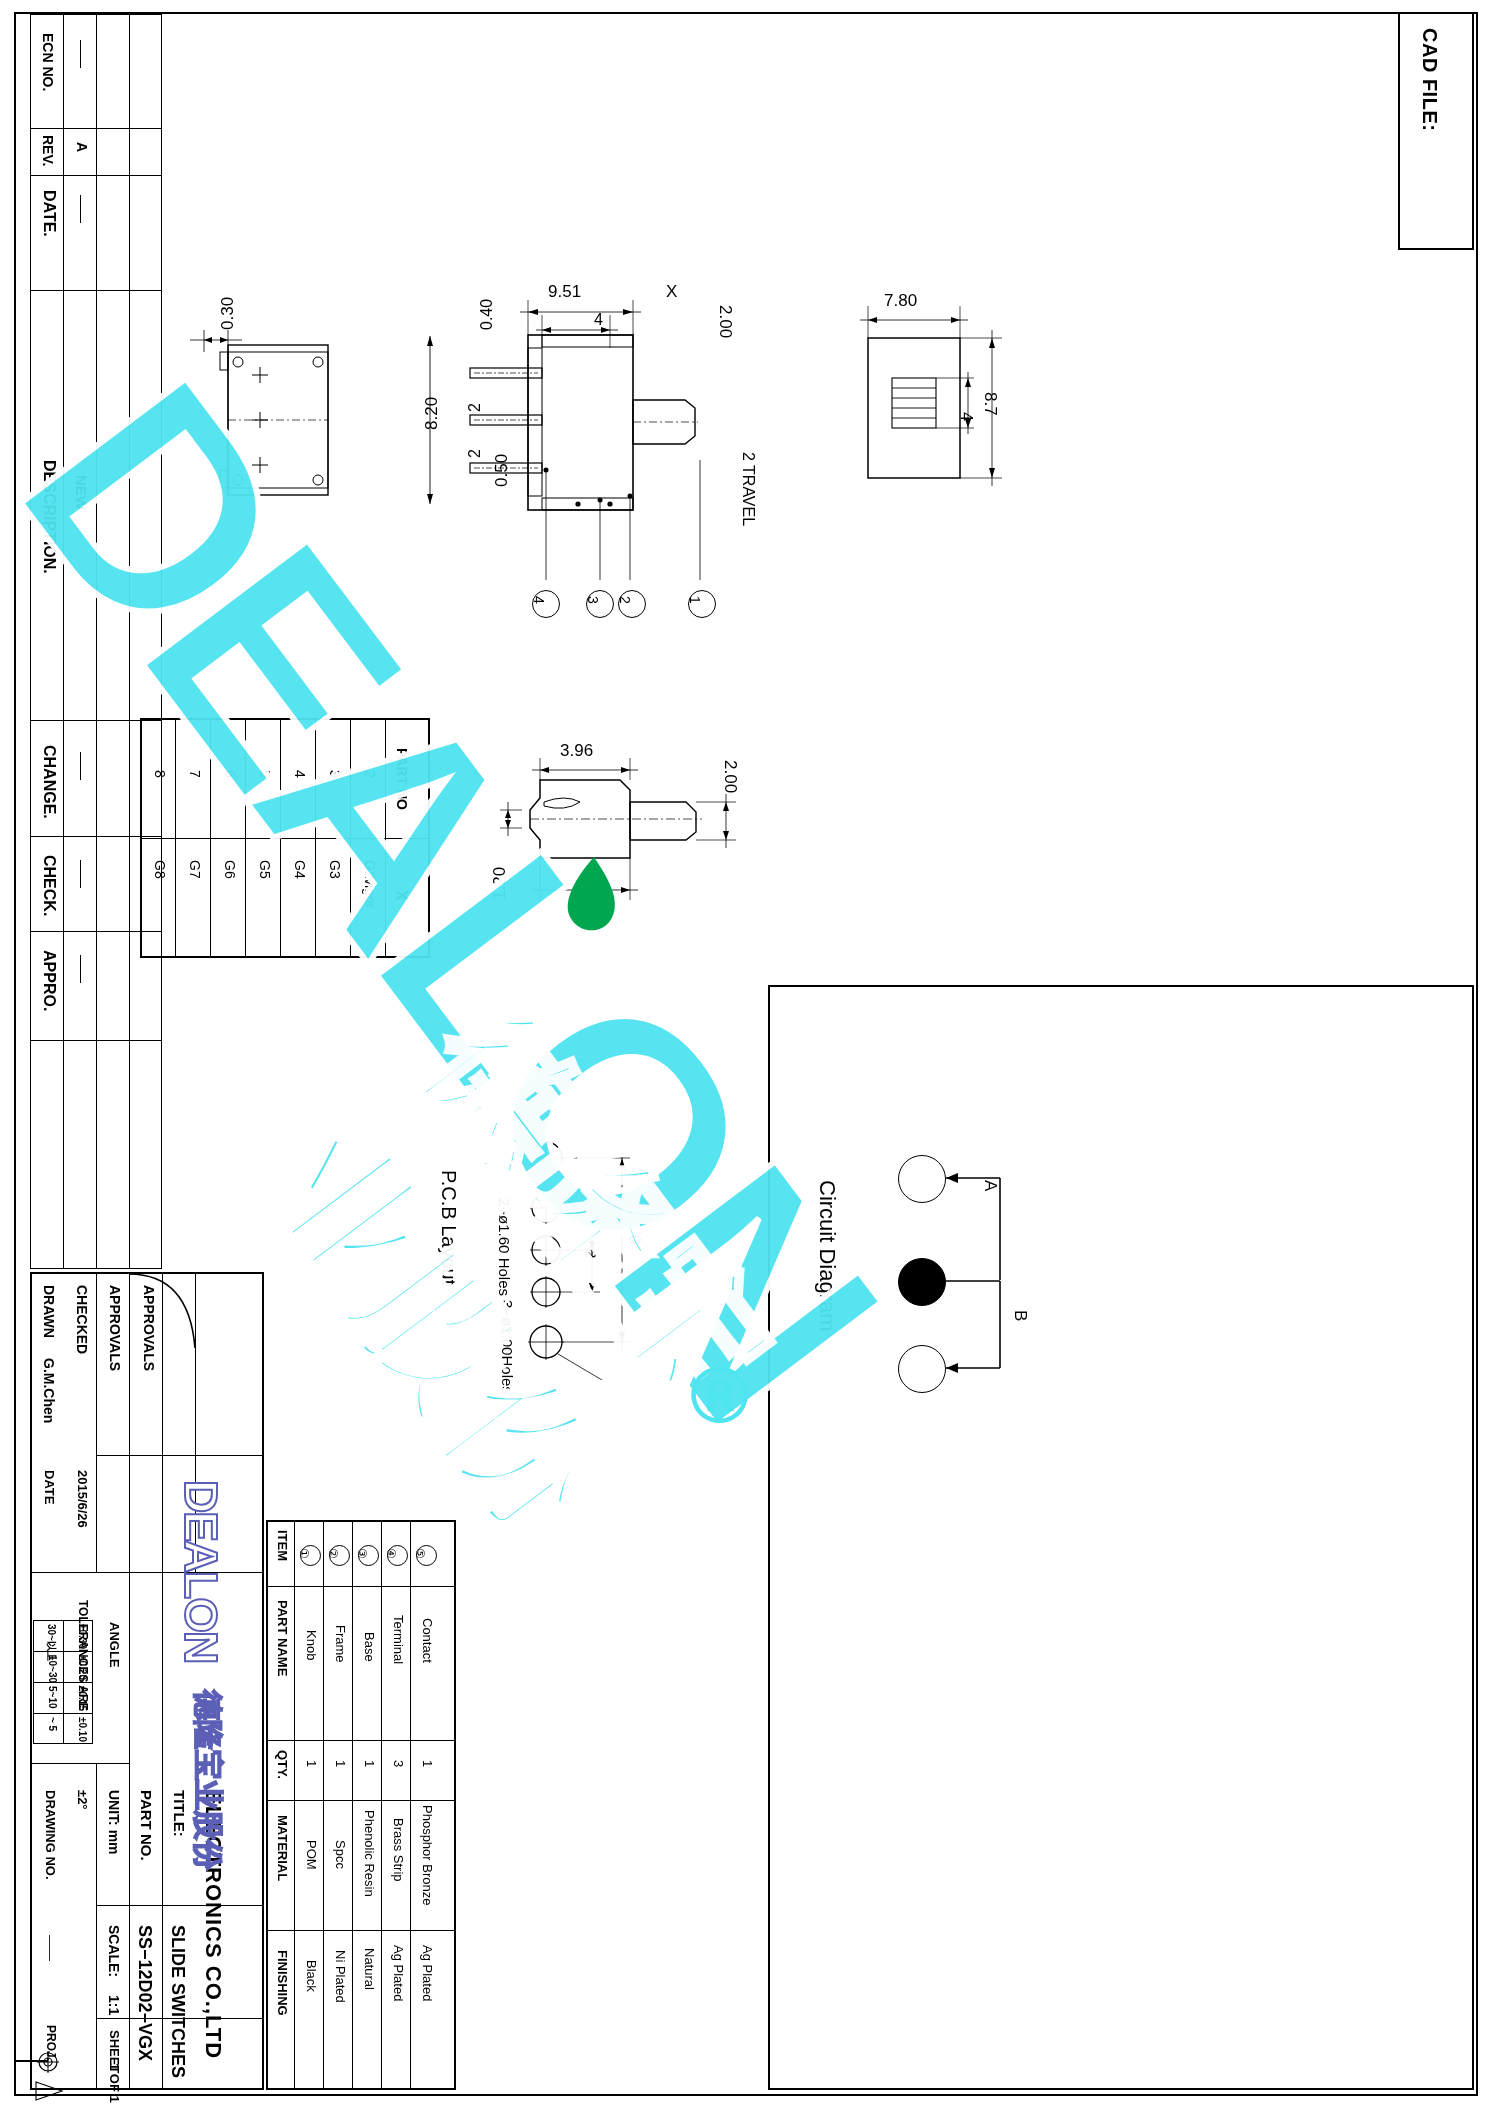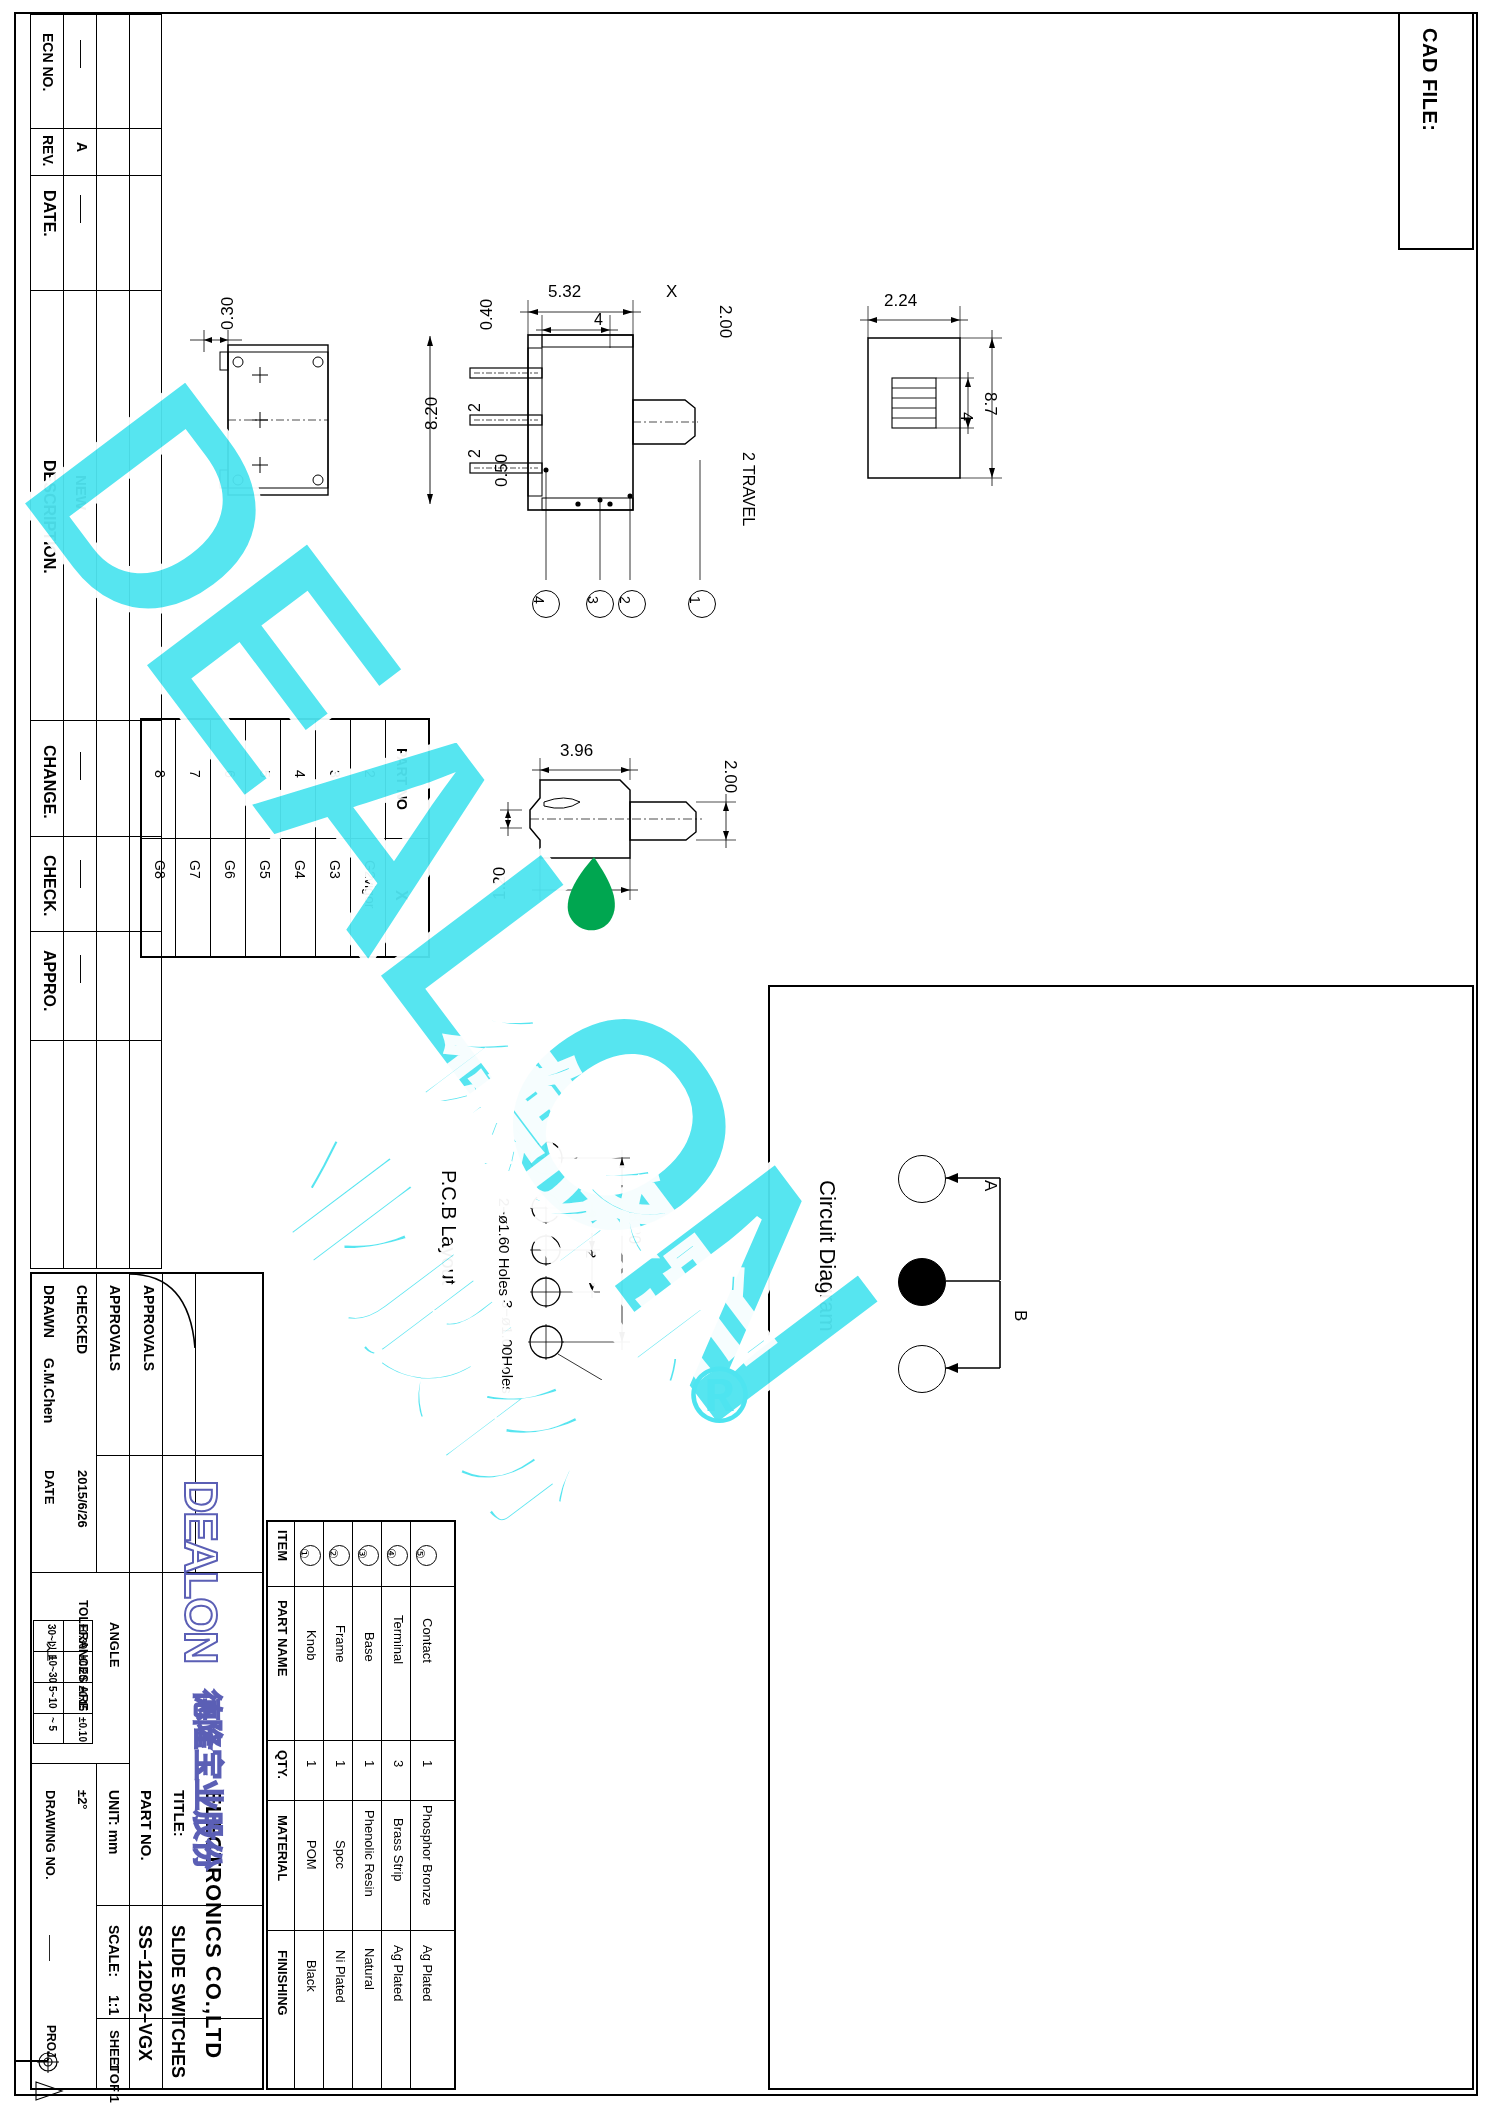--- a/index.html
+++ b/index.html
@@ -319,21 +319,21 @@
     <polygon points="78,52 88,49 88,55" fill="#000"></polygon>
     <polygon points="183,52 173,49 173,55" fill="#000"></polygon>
     <line x1="92" y1="55" x2="92" y2="88" stroke="#000" stroke-width=".7"></line>
     <line x1="160" y1="55" x2="160" y2="88" stroke="#000" stroke-width=".7"></line>
     <line x1="86" y1="70" x2="168" y2="70" stroke="#000" stroke-width=".8"></line>
     <polygon points="92,70 101,67 101,73" fill="#000"></polygon>
     <polygon points="160,70 151,67 151,73" fill="#000"></polygon>
   </svg>
 
   <div class="rot r270 dim" style="left:478px;top:330px;font-size:16px;">0.40</div>
-  <div class="t dim" style="left:548px;top:283px;font-size:17px;">5.32</div>
+  <div class="t dim" style="left:548px;top:283px;font-size:17px;">9.51</div>
   <div class="t dim" style="left:666px;top:283px;font-size:17px;">X</div>
   <div class="t dim" style="left:594px;top:312px;font-size:16px;">4</div>
   <div class="rot r90 dim" style="left:735px;top:305px;font-size:17px;">2.00</div>
   <div class="rot r270 dim" style="left:422px;top:430px;font-size:17px;">8.20</div>
   <div class="rot r270 dim" style="left:466px;top:412px;font-size:16px;">2</div>
   <div class="rot r270 dim" style="left:466px;top:458px;font-size:16px;">2</div>
   <div class="rot r270 dim" style="left:492px;top:487px;font-size:17px;">0.50</div>
   <div class="rot r90 dim" style="left:757px;top:452px;font-size:16px;">2 TRAVEL</div>
 
   <svg class="wm" style="left:400px;top:330px;width:60px;height:180px;" viewBox="0 0 60 180">
@@ -383,21 +383,21 @@
     <line x1="142" y1="40" x2="142" y2="196" stroke="#000" stroke-width=".8"></line>
     <polygon points="142,48 139,58 145,58" fill="#000"></polygon>
     <polygon points="142,188 139,178 145,178" fill="#000"></polygon>
 
     <line x1="86" y1="88" x2="124" y2="88" stroke="#000" stroke-width=".7"></line>
     <line x1="86" y1="138" x2="124" y2="138" stroke="#000" stroke-width=".7"></line>
     <line x1="118" y1="82" x2="118" y2="144" stroke="#000" stroke-width=".8"></line>
     <polygon points="118,88 115,97 121,97" fill="#000"></polygon>
     <polygon points="118,138 115,129 121,129" fill="#000"></polygon>
   </svg>
-  <div class="t dim" style="left:884px;top:292px;font-size:17px;">2.24</div>
+  <div class="t dim" style="left:884px;top:292px;font-size:17px;">7.80</div>
   <div class="rot r90 dim" style="left:1000px;top:392px;font-size:17px;">8.7</div>
   <div class="rot r90 dim" style="left:975px;top:412px;font-size:16px;">4</div>
 
   <svg class="wm" style="left:470px;top:740px;width:320px;height:200px;" viewBox="0 0 320 200">
 
     <path d="M60,70 L70,58 L70,40 L150,40 L160,50 L160,118 L70,118 L70,100 L60,88 Z" fill="none" stroke="#000" stroke-width="1.5"></path>
 
     <path d="M160,62 L216,62 L226,72 L226,92 L216,100 L160,100 Z" fill="none" stroke="#000" stroke-width="1.4"></path>
     <line x1="60" y1="79" x2="232" y2="79" stroke="#000" stroke-width=".7" stroke-dasharray="9,3,2,3"></line>
 

